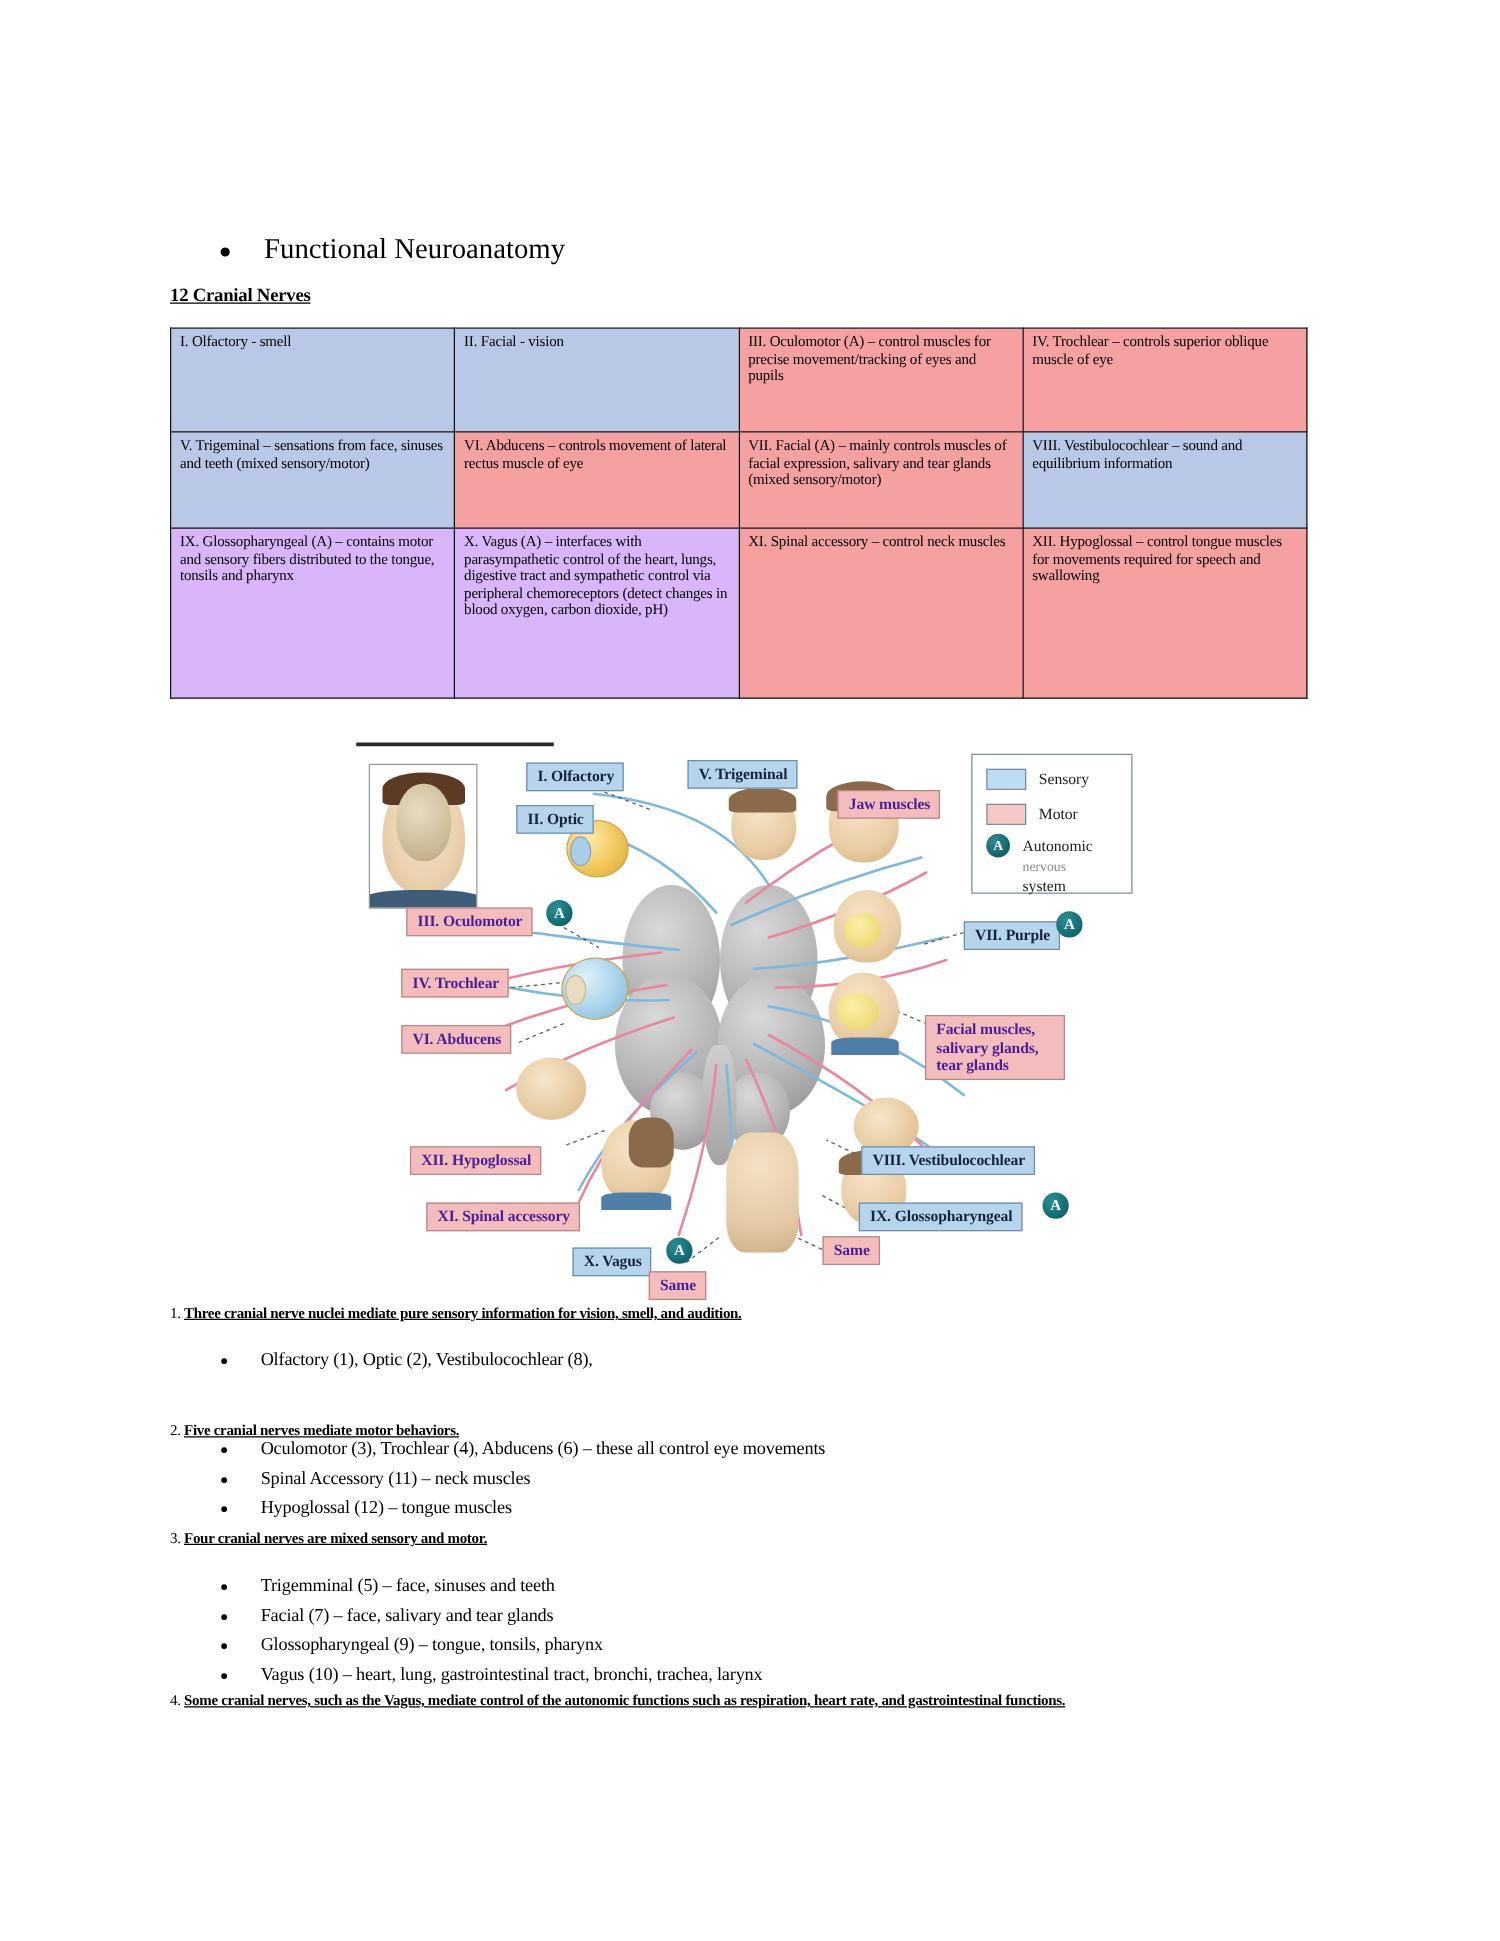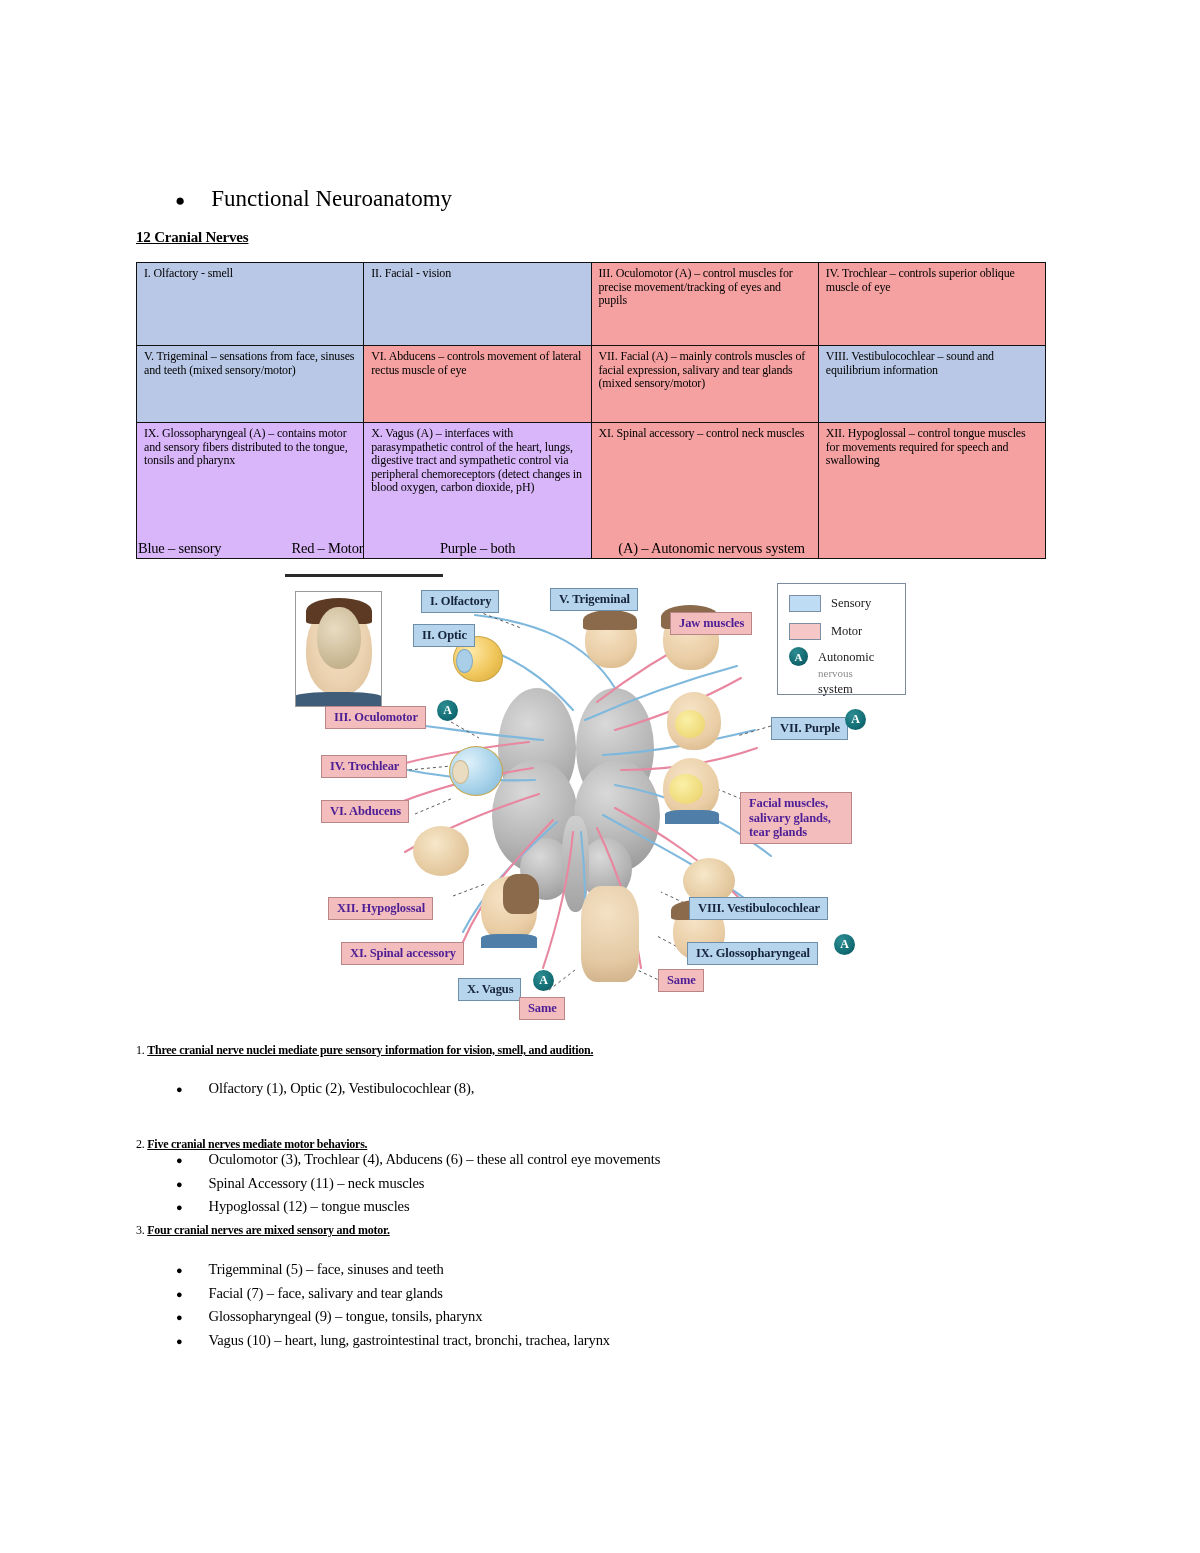--- a/index.html
+++ b/index.html
@@ -86,21 +86,21 @@
   }
   .legend-row span { display: inline-block; }
   .lg1 { width: 150px; }
   .lg2 { width: 145px; }
   .lg3 { width: 175px; }
 
   
   .figure {
     position: absolute;
     left: 285px;
-    top: 570px;
+    top: 590px;
     width: 630px;
     height: 455px;
   }
   .fig-rule {
     position: absolute;
     left: 0px;
     top: 4px;
     width: 158px;
     height: 3px;
     background: #2a2a2a;
@@ -350,26 +350,20 @@
       </tr>
       <tr class="r3">
         <td class="c-purple">IX. Glossopharyngeal (A) – contains motor and sensory fibers distributed to the tongue, tonsils and pharynx</td>
         <td class="c-purple">X. Vagus (A) – interfaces with parasympathetic control of the heart, lungs, digestive tract and sympathetic control via peripheral chemoreceptors (detect changes in blood oxygen, carbon dioxide, pH)</td>
         <td class="c-red">XI. Spinal accessory – control neck muscles</td>
         <td class="c-red">XII. Hypoglossal – control tongue muscles for movements required for speech and swallowing</td>
       </tr>
     </tbody>
   </table>
 
-  <div class="legend-row">
-    <span class="lg1">Blue – sensory</span>
-    <span class="lg2">Red – Motor</span>
-    <span class="lg3">Purple – both</span>
-    <span>(A) – Autonomic nervous system</span>
-  </div>
 
   <div class="figure">
 
     <div class="fig-rule"></div>
 
     <div class="thumb-box">
       <div class="thumb-head"></div>
       <div class="thumb-hair"></div>
       <div class="thumb-brain"></div>
       <div class="thumb-shoulder"></div>
@@ -552,14 +546,18 @@
     <div class="bi">
       <span class="bdot">●</span>
       <span>Glossopharyngeal (9) – tongue, tonsils, pharynx</span>
     </div>
     <div class="bi">
       <span class="bdot">●</span>
       <span>Vagus (10) – heart, lung, gastrointestinal tract, bronchi, trachea, larynx</span>
     </div>
   </div>
 
+  <div class="note-num note-wide" style="top:1352px;">
+    <span>4.</span>
+    <span class="u">Some cranial nerves, such as the Vagus, mediate control of the autonomic functions such as respiration, heart rate, and gastrointestinal functions.</span>
+  </div>
 
 </div>
 
 </body></html>

